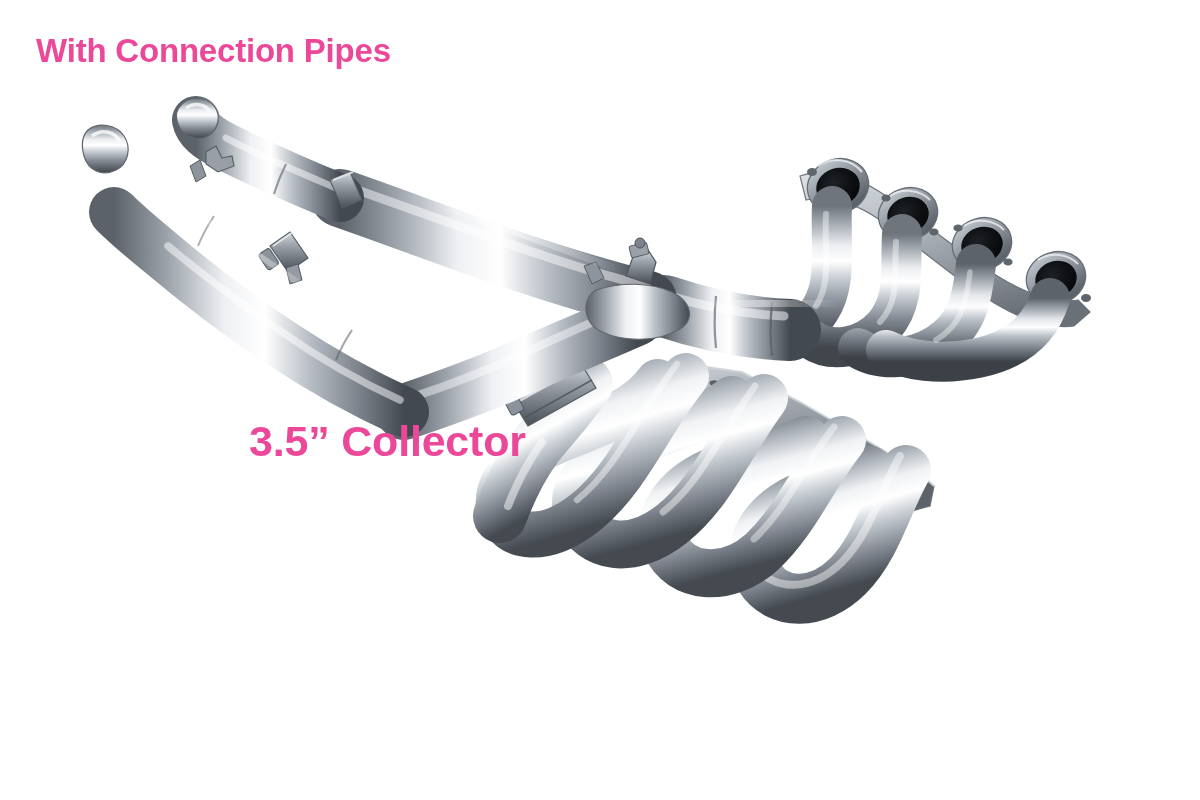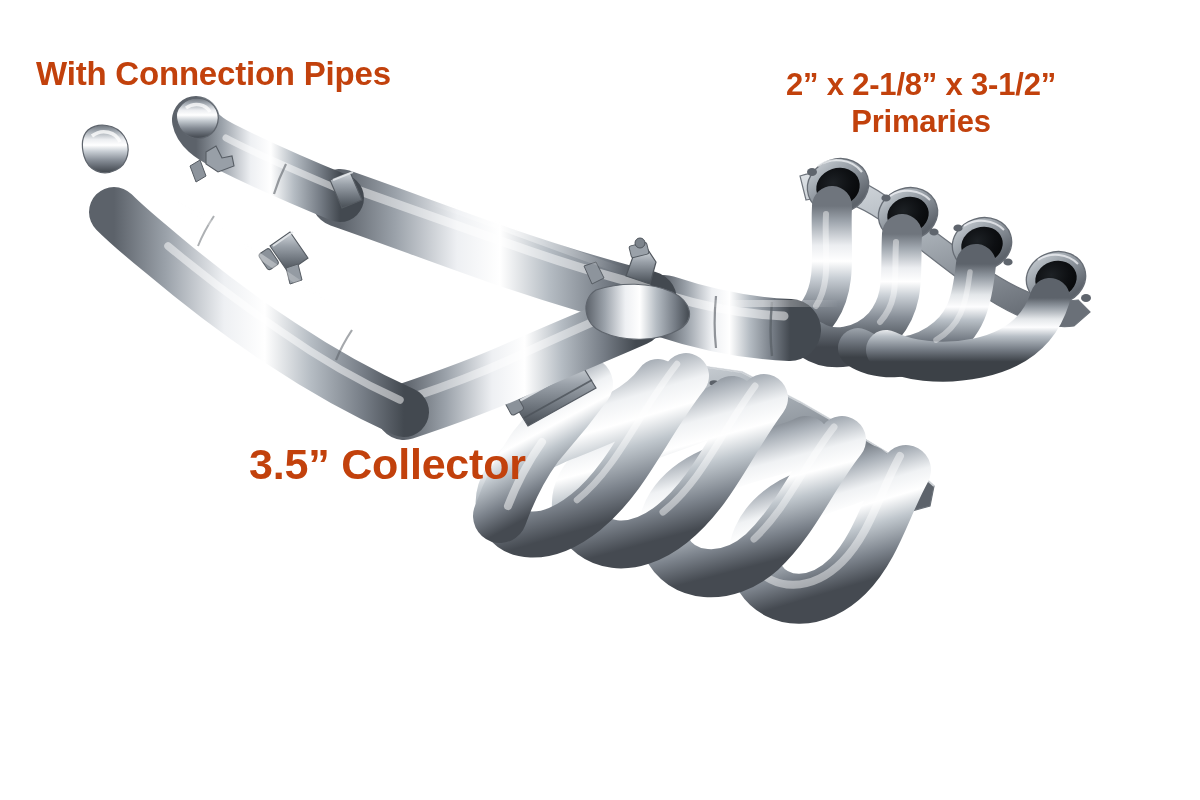--- a/index.html
+++ b/index.html
@@ -18,27 +18,26 @@
   }
   .product-art {
     position: absolute;
     left: 0;
     top: 0;
     width: 1200px;
     height: 800px;
   }
   .annotation {
     position: absolute;
-    color: #c2410c;
+    color: #ec4899;
     font-family: "Liberation Sans", sans-serif;
     font-weight: bold;
     letter-spacing: -0.2px;
     white-space: nowrap;
     line-height: 1.18;
-    margin-top: 23px;
   }
   #label-connection-pipes {
     left: 36px;
     top: 32px;
     font-size: 33px;
   }
   #label-primaries {
     left: 740px;
     top: 44px;
     width: 362px;
@@ -294,17 +293,16 @@
 
     <g opacity="0.5">
       <rect x="420" y="232" width="210" height="7" rx="3.5" fill="url(#specStreak)" transform="rotate(20 525 235)"></rect>
       <rect x="700" y="300" width="140" height="7" rx="3.5" fill="url(#specStreak)"></rect>
       <rect x="160" y="250" width="190" height="6" rx="3" fill="url(#specStreak)" transform="rotate(34 255 253)"></rect>
     </g>
   </svg>
 
   <div class="annotation" id="label-connection-pipes">With Connection Pipes</div>
 
-  <div class="annotation" id="label-primaries"><span>2” x 2-1/8” x 3-1/2”</span><span class="line2">Primaries</span></div>
 
   <div class="annotation" id="label-collector">3.5” Collector</div>
 
 </div>
 
 </body></html>

